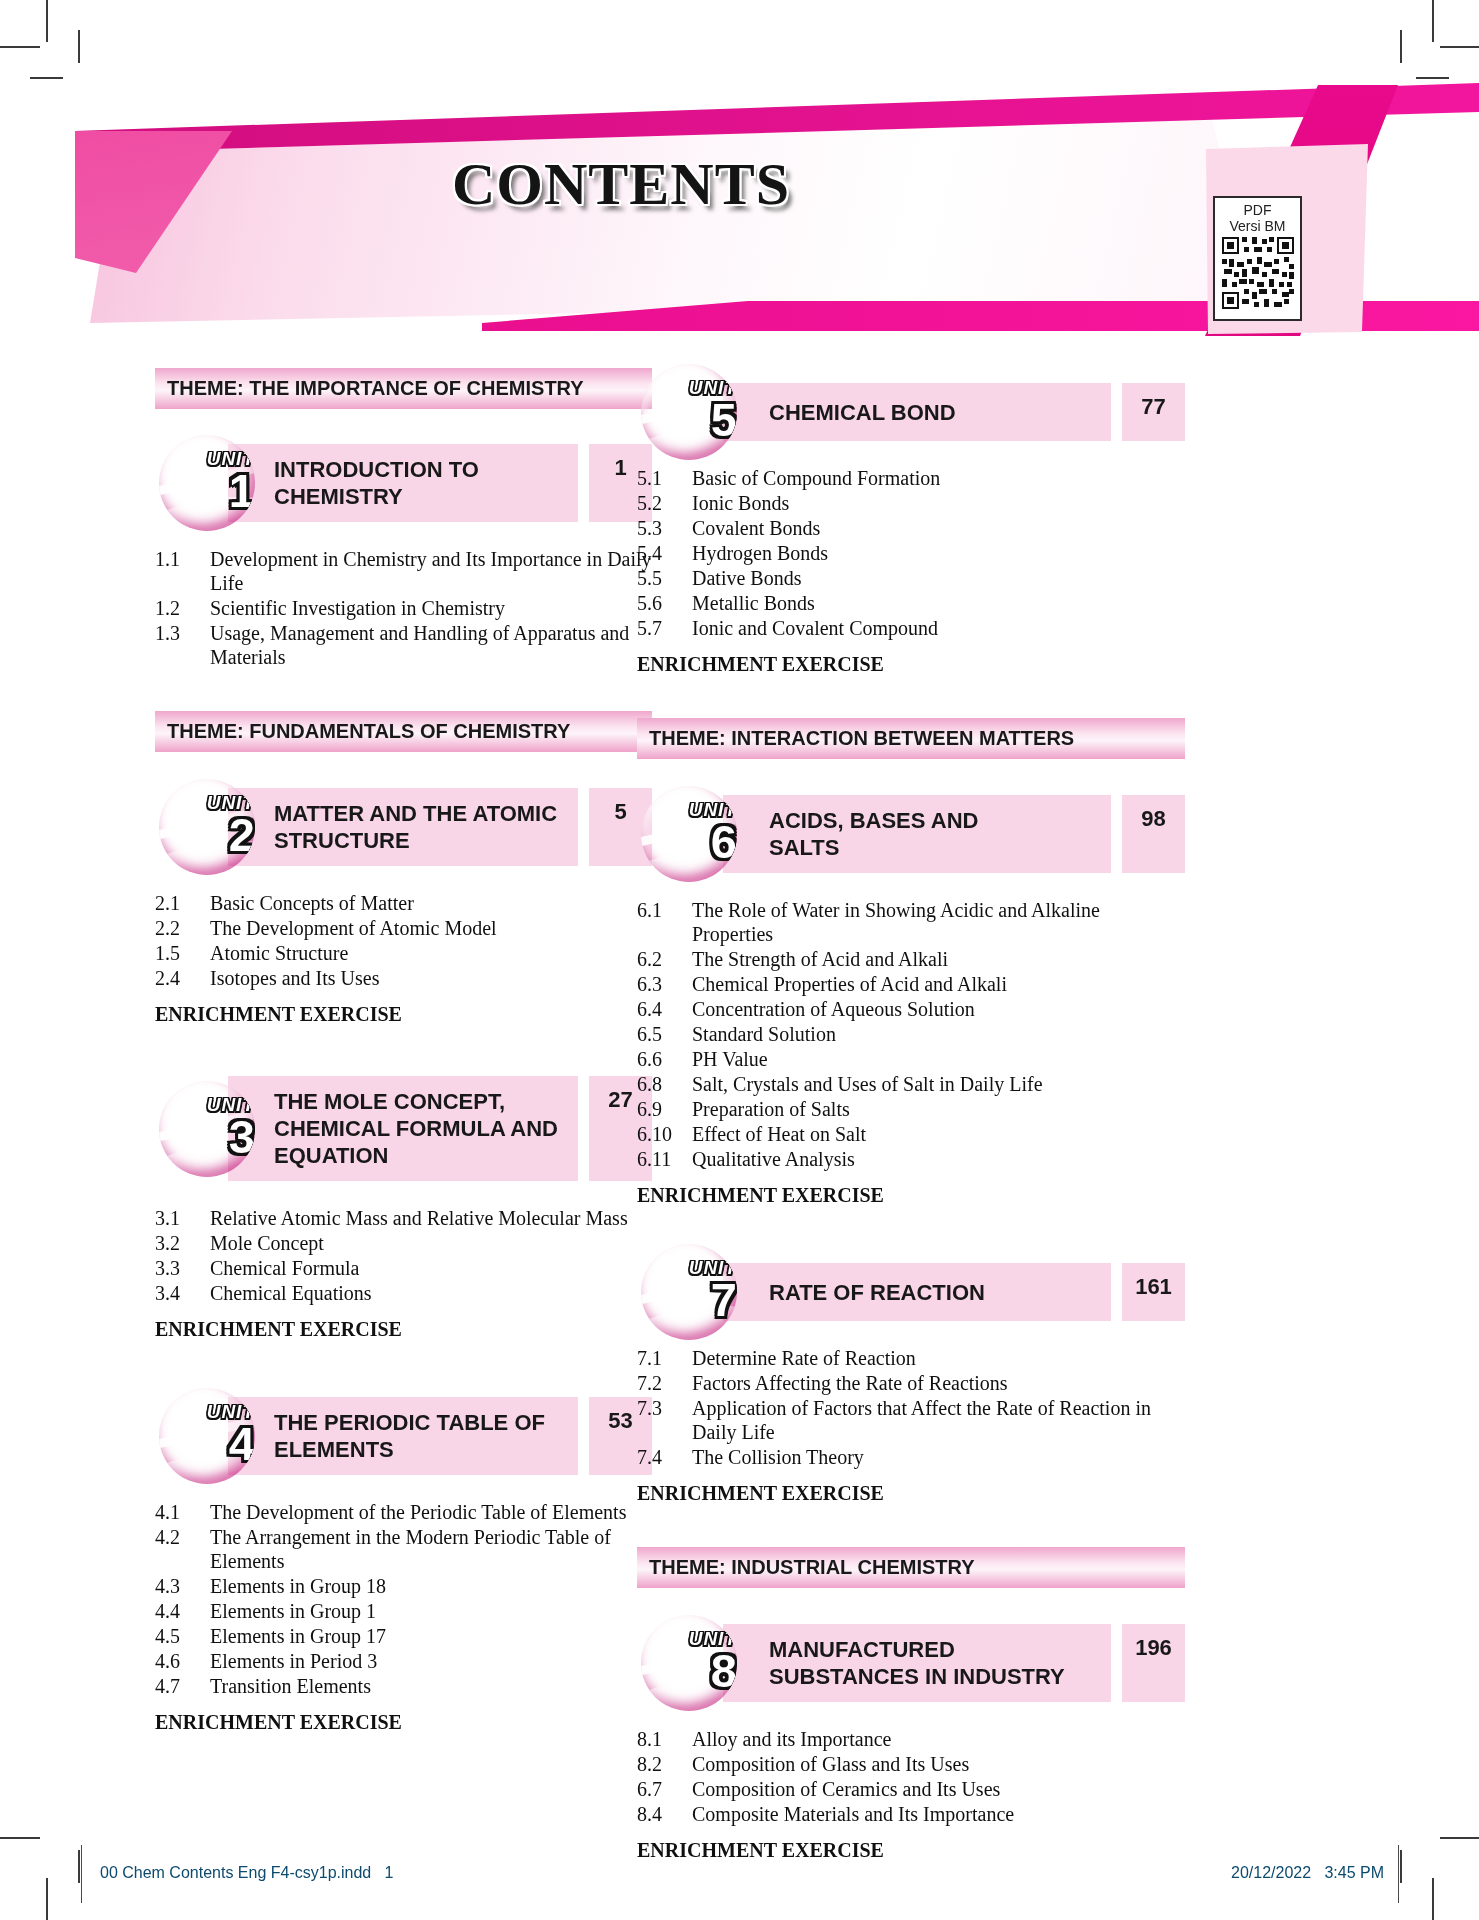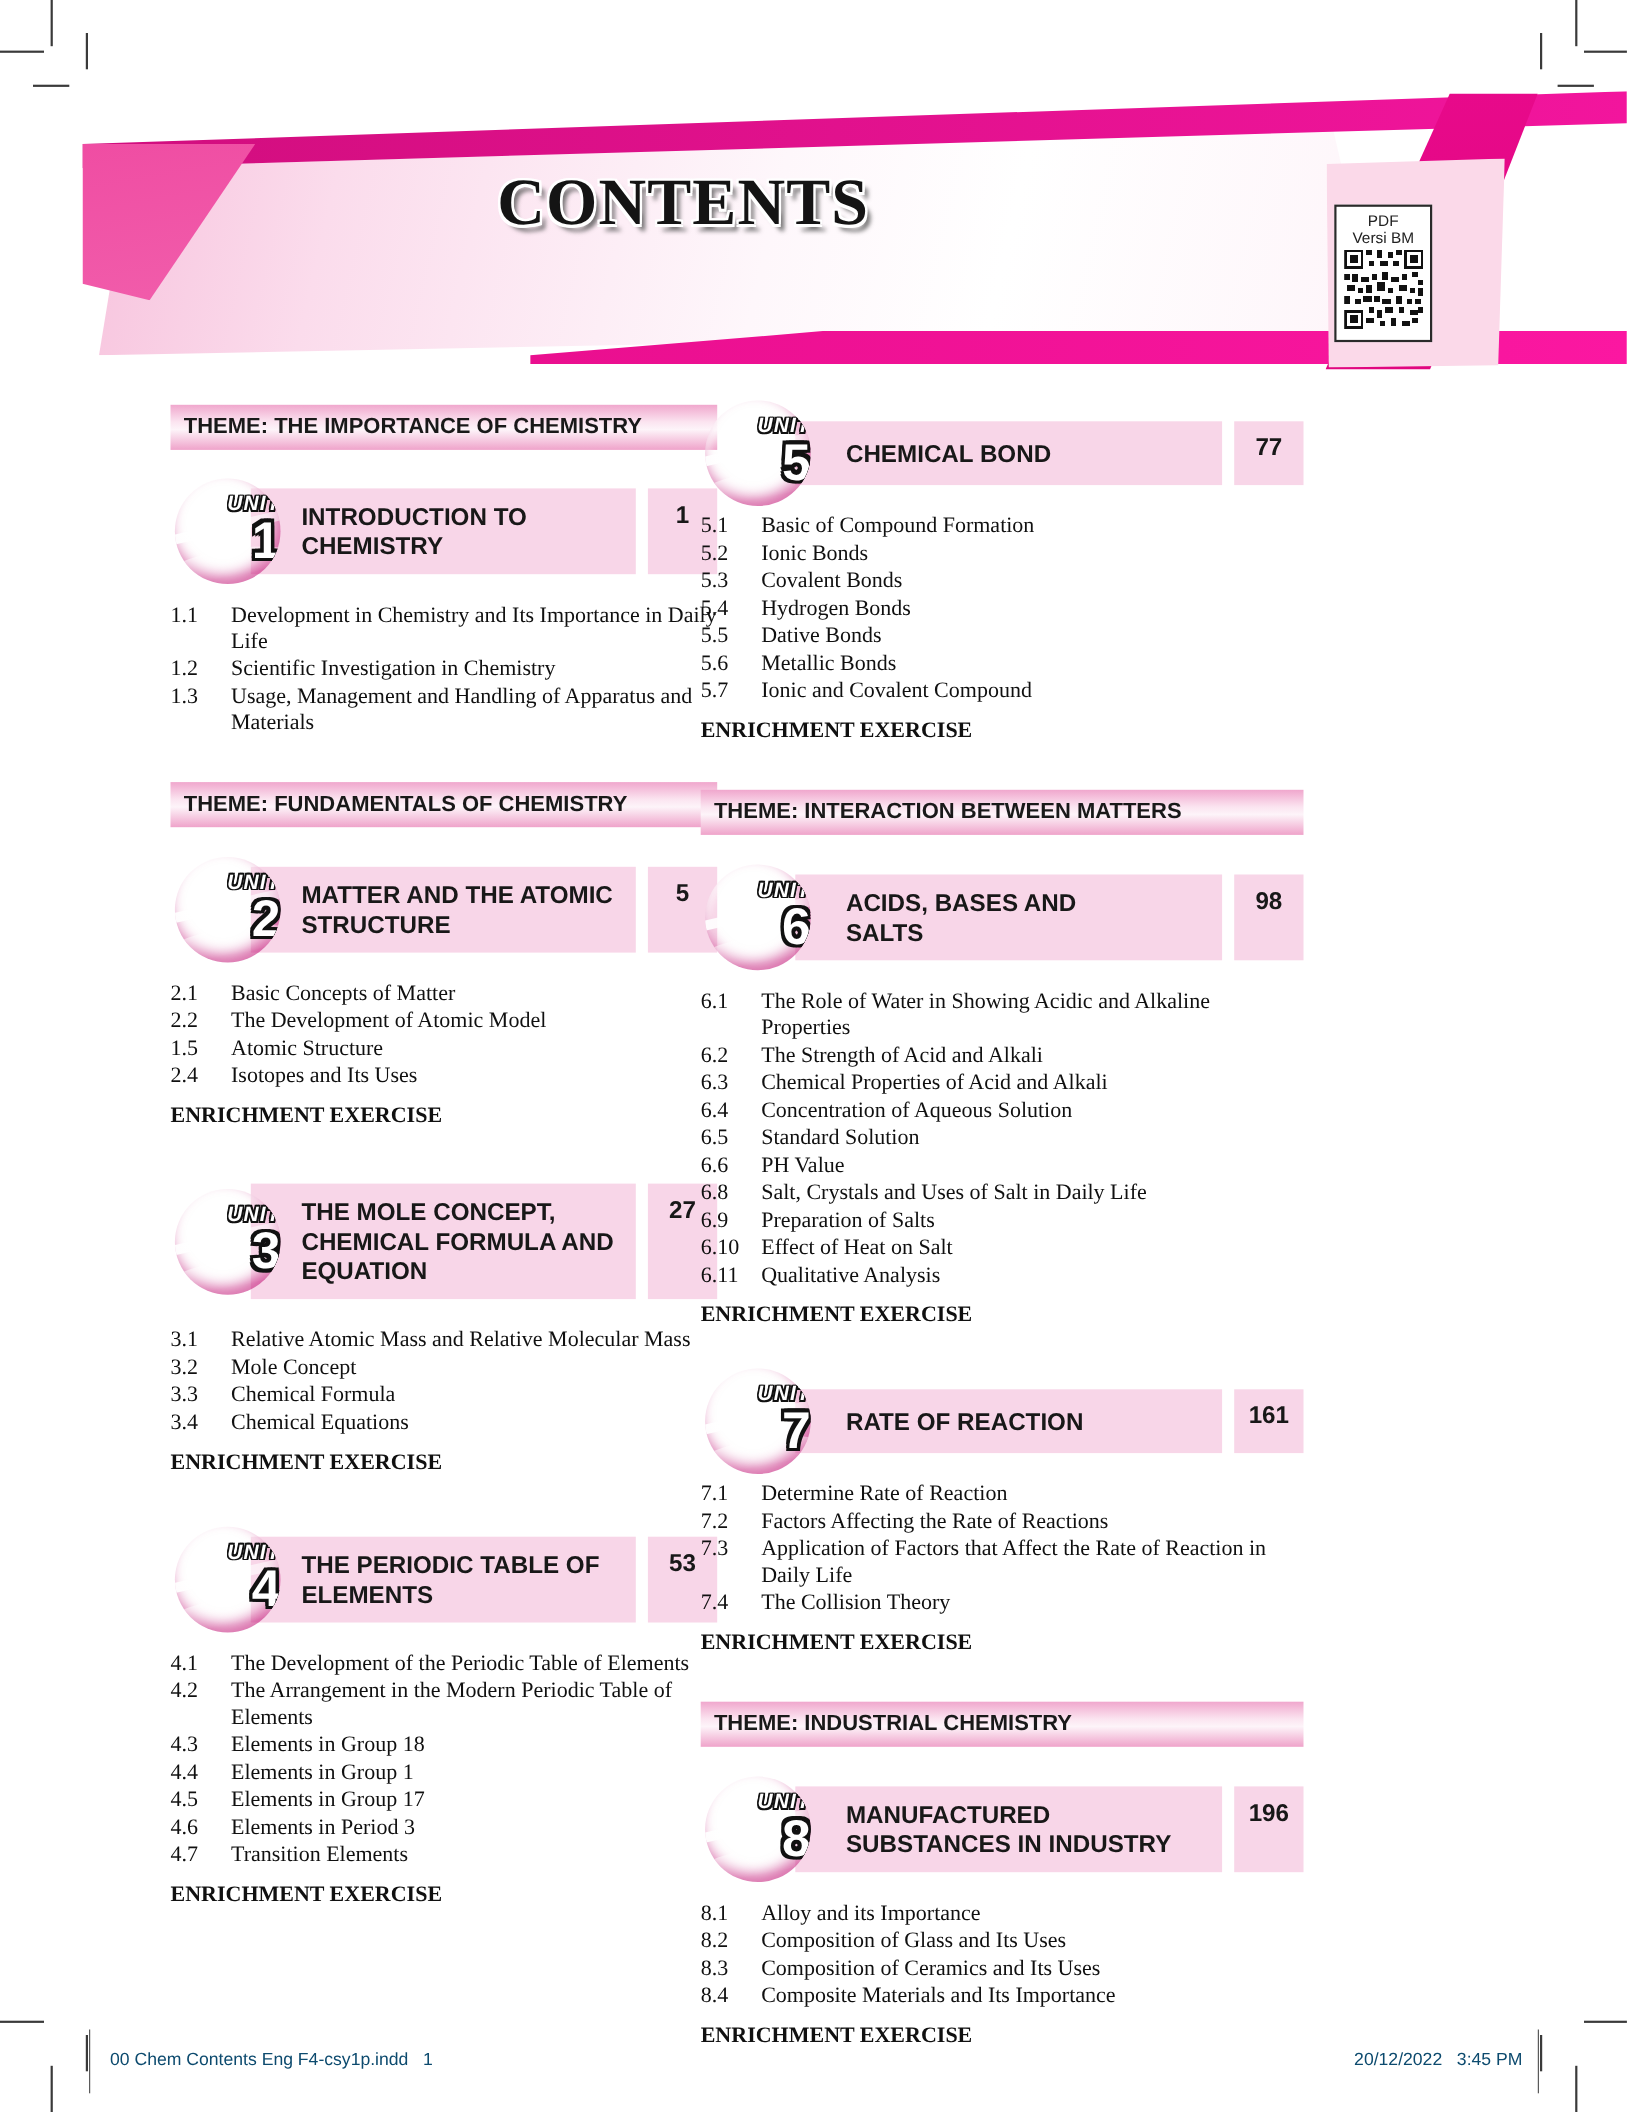--- a/index.html
+++ b/index.html
@@ -24,21 +24,21 @@
     clip-path:polygon(1318px 85px,1398px 85px,1300px 336px,1205px 336px);}
   .qr-panel{background:#fbd9e9;
     clip-path:polygon(1206px 149px,1368px 144px,1362px 332px,1208px 334px);}
 
   .contents-title{position:absolute;left:452px;top:150px;width:330px;
     font-family:"Liberation Serif",serif;font-weight:bold;font-size:60px;letter-spacing:1px;color:#141414;
     text-shadow:-2px -2px 0 #fff,2px -2px 0 #fff,-2px 2px 0 #fff,2px 2px 0 #fff,
                 0 -2px 0 #fff,0 2px 0 #fff,-2px 0 0 #fff,2px 0 0 #fff,
                 5px 6px 4px rgba(90,90,90,.8);}
 
-  .qr-box{position:absolute;left:1213px;top:186px;width:89px;height:125px;background:#fff;
+  .qr-box{position:absolute;left:1213px;top:196px;width:89px;height:125px;background:#fff;
     border:2px solid #2a2a2a;box-sizing:border-box;display:flex;flex-direction:column;
     align-items:center;padding-top:4px;}
   .qr-box .qr-line{font-size:14px;line-height:16px;color:#222;}
   .qr-box svg{margin-top:3px;}
 
   
   .col{position:absolute;}
   .col-left{left:155px;top:368px;width:497px;}
   .col-right{left:637px;top:383px;width:548px;}
 
@@ -465,21 +465,21 @@
     <div class="sections">
       <div class="sec">
           <span class="sec-no">8.1</span>
           <span class="sec-text">Alloy and its Importance</span>
         </div>
         <div class="sec">
           <span class="sec-no">8.2</span>
           <span class="sec-text">Composition of Glass and Its Uses</span>
         </div>
         <div class="sec">
-          <span class="sec-no">8.3</span>
+          <span class="sec-no">6.7</span>
           <span class="sec-text">Composition of Ceramics and Its Uses</span>
         </div>
         <div class="sec">
           <span class="sec-no">8.4</span>
           <span class="sec-text">Composite Materials and Its Importance</span>
         </div>
     </div>
     <div class="enrich">ENRICHMENT EXERCISE</div>
   </div>
 

